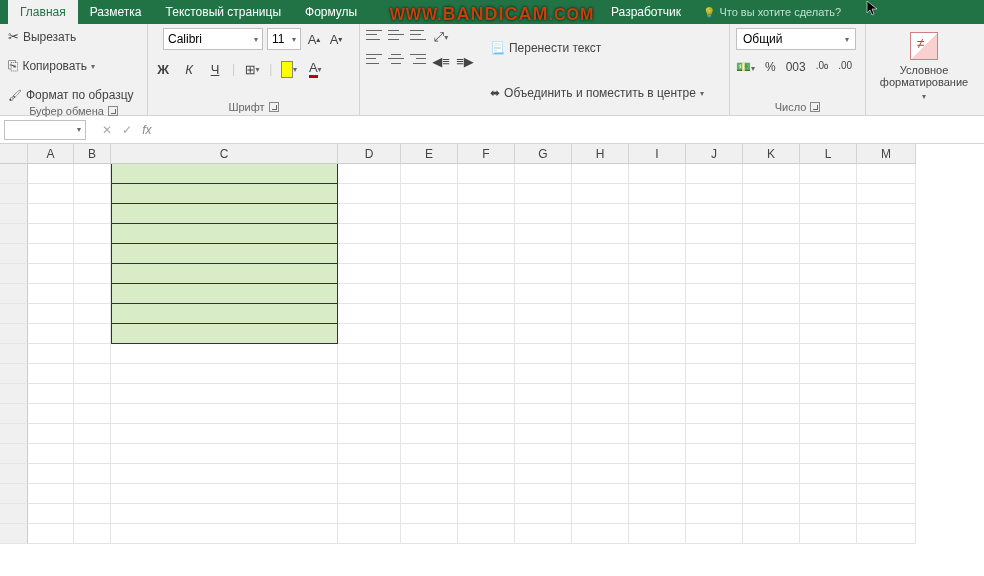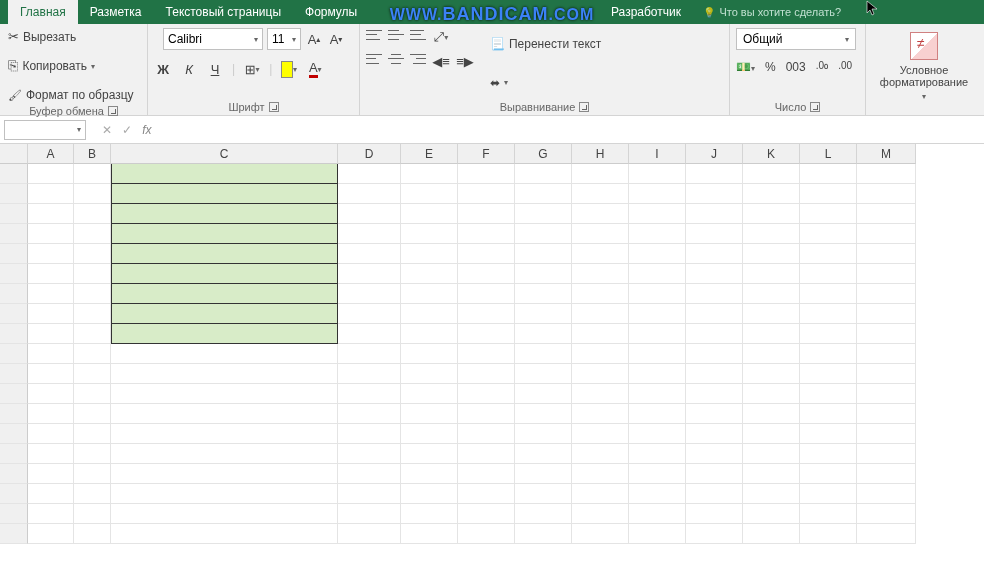--- a/index.html
+++ b/index.html
@@ -1,20 +1,20 @@
 <!DOCTYPE html>
 <html><head>
 <meta charset="utf-8">
 <style>
 * { box-sizing: border-box; margin: 0; padding: 0; font-family: 'Segoe UI', Tahoma, sans-serif; }
 body { width: 984px; height: 576px; background: #fff; overflow: hidden; font-size: 12px; position: relative; }
 
 
 .titlebar { height: 24px; background: #217346; display: flex; align-items: center; padding: 0 8px; }
-.watermark { position: absolute; top: 4px; left: 50%; transform: translateX(-50%); color: #3b82f6; font-weight: bold; font-size: 16px; text-shadow: 0 0 3px #000; letter-spacing: 1px; white-space: nowrap; z-index: 100; pointer-events: none; }
+.watermark { position: absolute; top: 4px; left: 50%; transform: translateX(-50%); color: #c2410c; font-weight: bold; font-size: 16px; text-shadow: 0 0 3px #000; letter-spacing: 1px; white-space: nowrap; z-index: 100; pointer-events: none; }
 .watermark .bandi { font-size: 18px; }
 
 
 .tabs { display: flex; align-items: center; height: 24px; }
 .tab { padding: 0 12px; height: 24px; line-height: 24px; color: #fff; font-size: 12px; cursor: pointer; white-space: nowrap; }
 .tab.active { background: #f1f1f1; color: #217346; font-weight: normal; }
 .tell-me { display: flex; align-items: center; color: #c0e0d0; font-size: 11px; margin-left: 10px; gap: 4px; }
 
 
 .ribbon { height: 92px; background: #f1f1f1; border-bottom: 1px solid #d4d4d4; display: flex; }
@@ -221,27 +221,24 @@
           <div class="btn-sq">≡▶</div>
         </div>
       </div>
       <div class="align-col" style="justify-content:space-around">
         <div class="wm-row">
           <span>📃</span>
           <span>Перенести текст</span>
         </div>
         <div class="wm-row">
           <span>⬌</span>
+          <span>Объединить и поместить в центре</span>
           <span class="dd-arrow">▾</span>
         </div>
       </div>
-    </div>
-    <div class="group-label">
-      <span>Выравнивание</span>
-      <span class="dlg-launcher"></span>
     </div>
   </div>
 
   <div class="group" style="width:136px">
     <div class="font-col">
       <div class="num-top">
         <div class="num-combo">
           <span>Общий</span>
           <span class="dd-arrow">▾</span>
         </div>

